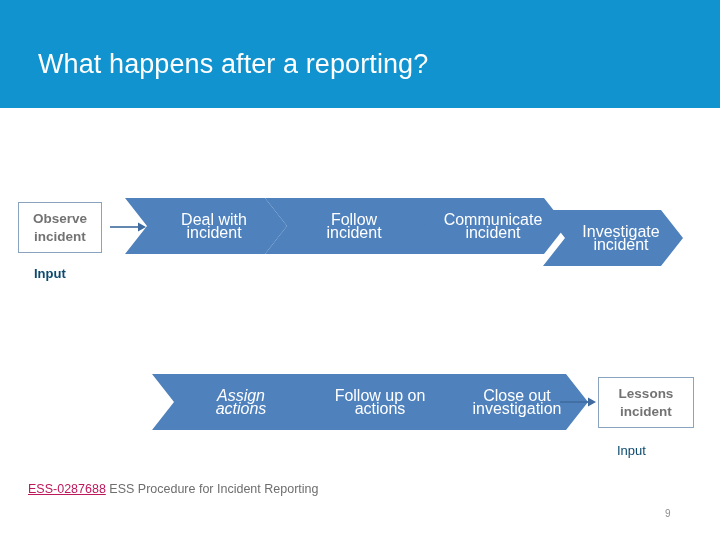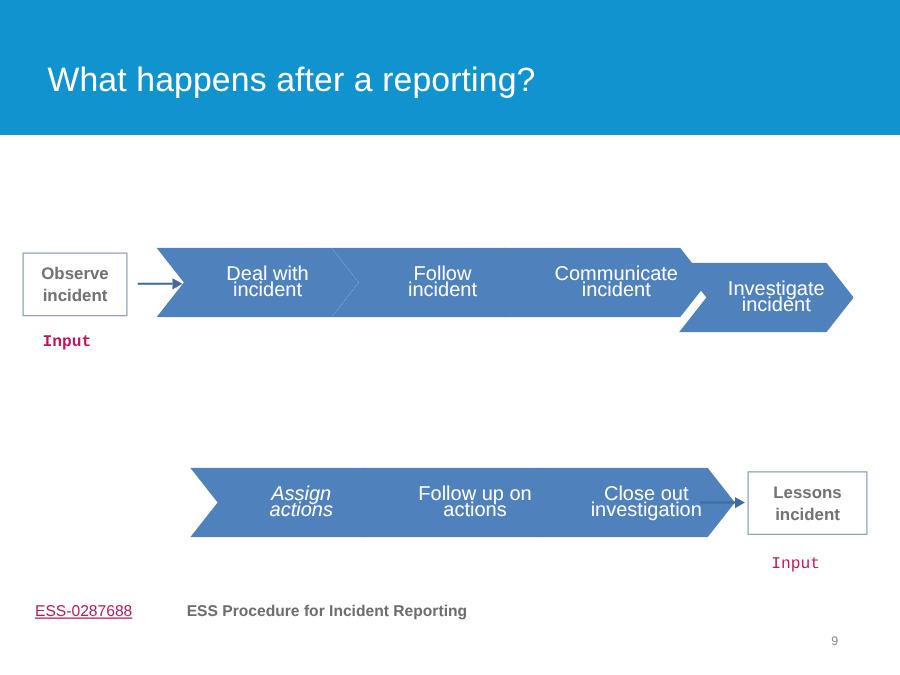--- a/index.html
+++ b/index.html
@@ -92,25 +92,24 @@
   #lessons-box {
     left: 598px;
     top: 377px;
     width: 96px;
     height: 51px;
   }
 
   
   .io-label {
     position: absolute;
-    color: #be185d;
+    color: #0c4a6e;
     font-size: 13px;
     line-height: 16px;
     white-space: nowrap;
-    font-family: Liberation Mono, monospace;
   }
   #input-label {
     left: 34px;
     top: 266px;
     font-weight: 700;
   }
   #output-label {
     left: 617px;
     top: 443px;
     font-weight: 400;
@@ -181,22 +180,21 @@
     line-height: 16px;
     white-space: nowrap;
   }
   #doc-link {
     color: #be185d;
     text-decoration: underline;
     font-weight: 400;
   }
   #doc-title {
     color: #6e6e6e;
-    font-weight: 700;
-    padding-left: 40px;
+    font-weight: 400;
   }
   #page-number {
     position: absolute;
     left: 665px;
     top: 508px;
     font-size: 10px;
     color: #8c8c8c;
   }
 </style>
 </head>

